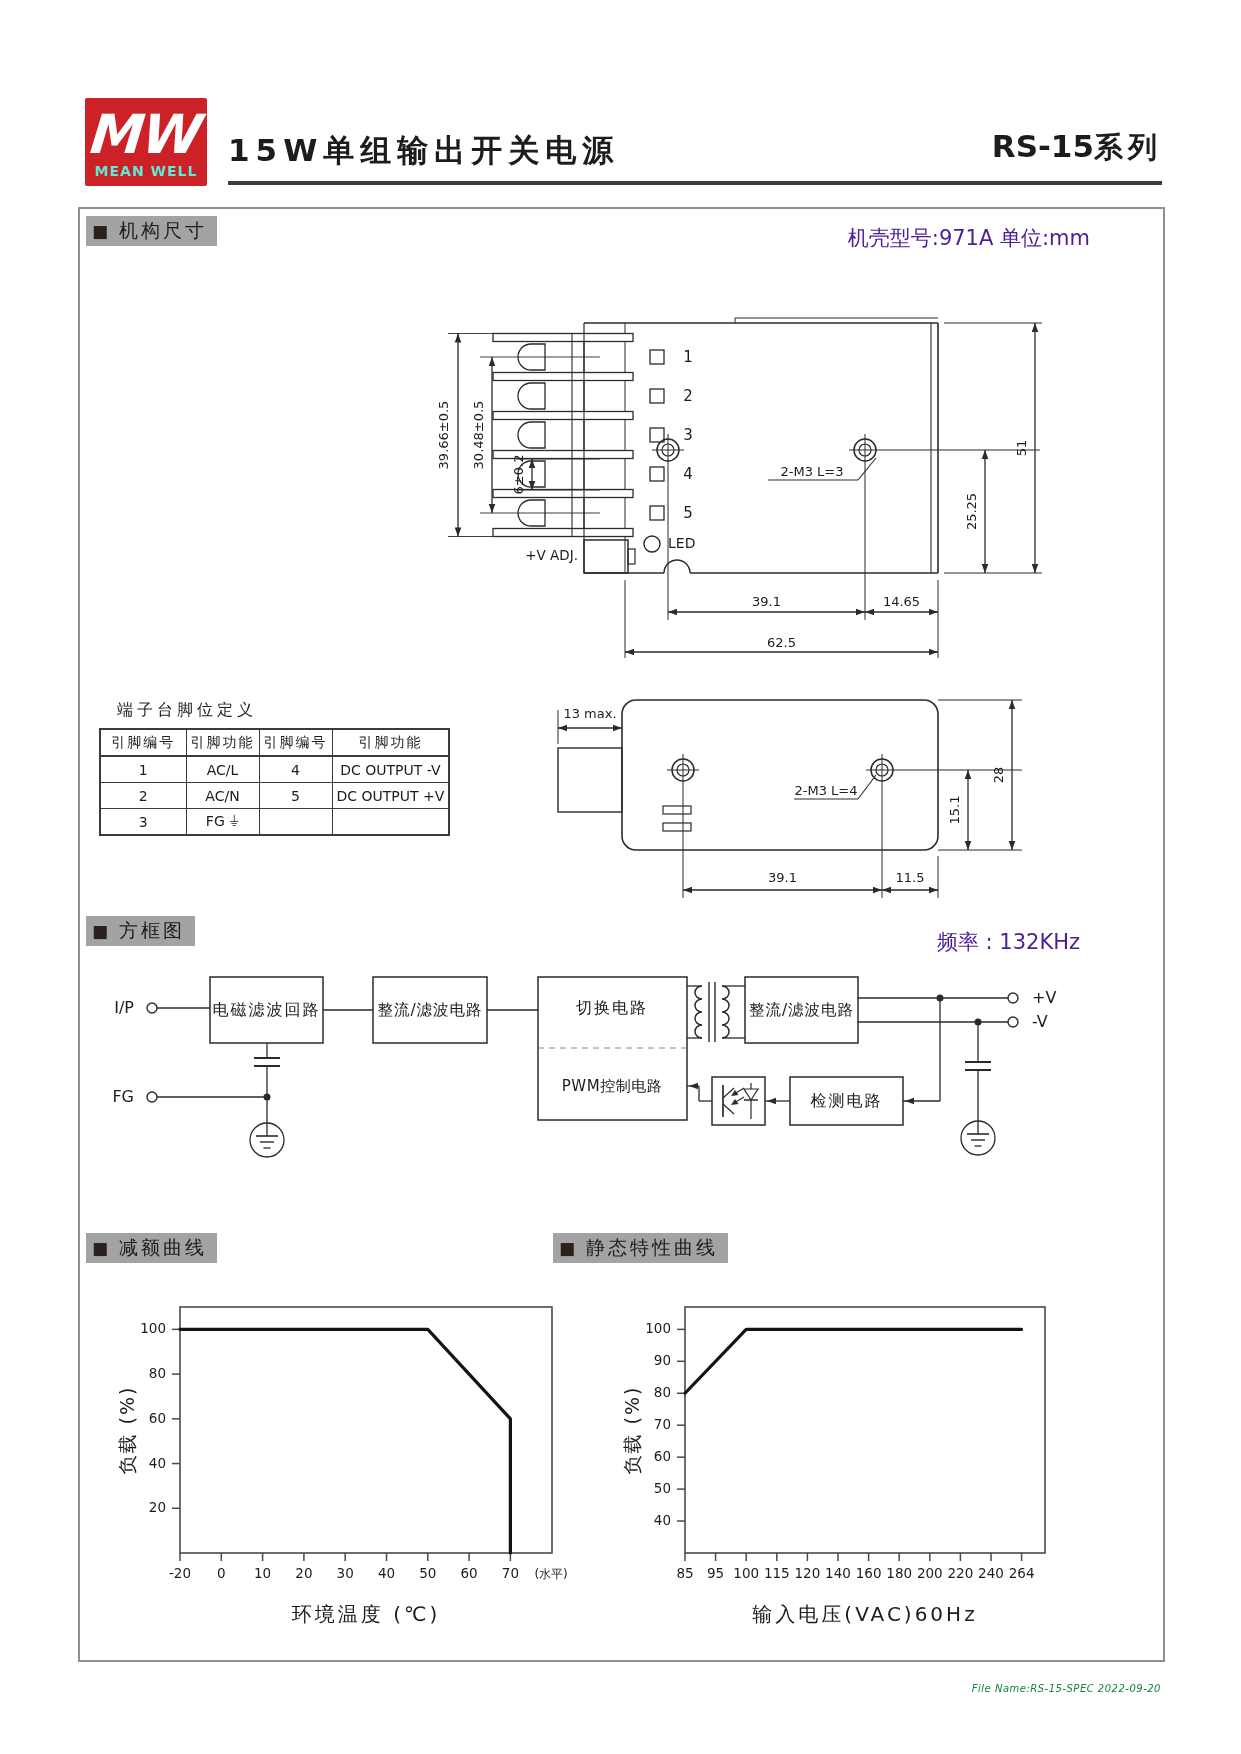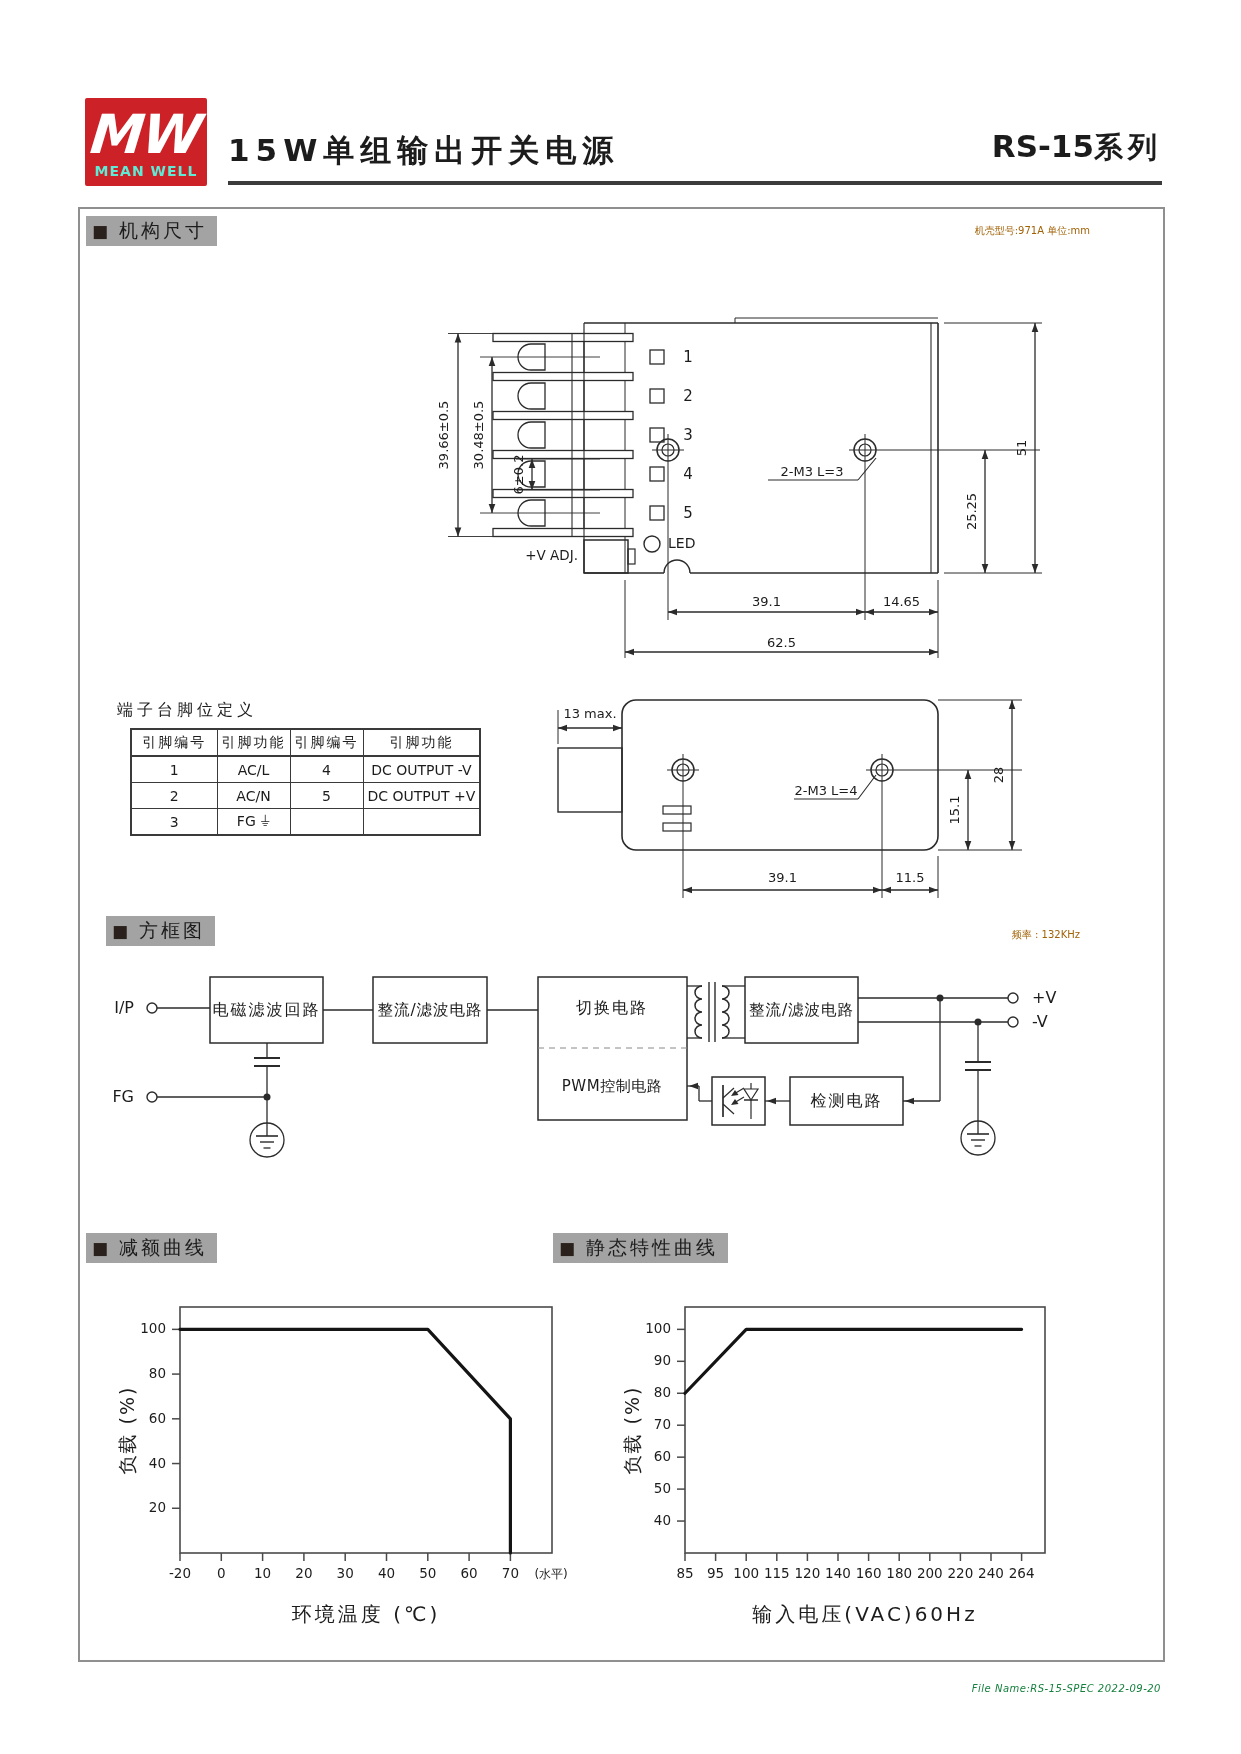--- a/index.html
+++ b/index.html
@@ -13,21 +13,21 @@
            letter-spacing:-2px;}
   .logo-brand{font-size:14px;font-weight:bold;color:#5eead4;letter-spacing:1px;padding-bottom:7px;}
   .page-title{left:228px;top:130px;font-size:31px;font-weight:bold;letter-spacing:6px;}
   .series-wrap{top:128px;right:79px;font-size:31px;font-weight:bold;}
   .series-suffix{letter-spacing:5px;font-size:29px;}
   .title-rule{left:228px;top:181px;width:934px;height:4px;background:#3c3c3c;}
   
   .sheet{left:78px;top:207px;width:1083px;height:1451px;border:2px solid #8f8f8f;}
   .sec-label{background:#a3a3a3;padding:2px 10px 2px 6px;font-size:19px;letter-spacing:3px;display:inline-block;}
   .sec-label .bullet{color:#2a211c;margin-right:8px;font-size:17px;}
-  .sec-note{font-size:10px;color:#a16207;}
+  .sec-note{font-size:21px;color:#4c1d95;}
   
   .pin-title{font-size:16px;letter-spacing:4px;text-align:right;}
   table.pins{border-collapse:collapse;font-size:14px;}
   table.pins th,table.pins td{border:1px solid #3a3a3a;text-align:center;padding:0 4px;height:25px;
     font-weight:normal;white-space:nowrap;}
   table.pins{border:2px solid #3a3a3a;}
   table.pins th{letter-spacing:2px;border-bottom:2px solid #3a3a3a;}
   .footer{right:80px;top:1683px;font-size:10px;font-style:italic;color:#15803d;letter-spacing:0.5px;}
   svg{position:absolute;font-family:"DejaVu Sans","Liberation Sans",sans-serif;}
 </style>
@@ -190,21 +190,21 @@
         <polygon points="968,850 964.7,841 971.3,841" fill="#2b2b2b"></polygon>
         <text x="955" y="810" fill="#1c1c1c" font-size="13" text-anchor="middle" dominant-baseline="middle" transform="rotate(-90 955 810)">15.1</text>
         <line x1="1012" y1="700" x2="1012" y2="850" stroke="#2b2b2b" stroke-width="1.3"></line>
         <polygon points="1012,700 1008.7,709 1015.3,709" fill="#2b2b2b"></polygon>
         <polygon points="1012,850 1008.7,841 1015.3,841" fill="#2b2b2b"></polygon>
         <text x="999" y="775" fill="#1c1c1c" font-size="13" text-anchor="middle" dominant-baseline="middle" transform="rotate(-90 999 775)">28</text>
       </g>
     </svg>
 
   <div class="abs pin-title" style="left:117px;top:700px;">端子台脚位定义</div>
-  <div class="abs" style="left:130px;top:728px;">
+  <div class="abs" style="left:99px;top:728px;">
     <table class="pins" id="pin-table">
       <colgroup>
           <col style="width:86px">
           <col style="width:68px">
           <col style="width:72px">
           <col style="width:100px">
         </colgroup>
       <thead>
           <tr>
             <th>引脚编号</th>
@@ -229,21 +229,21 @@
           <tr>
             <td>3</td>
             <td>FG ⏚</td>
             <td></td>
             <td></td>
           </tr>
         </tbody>
     </table>
   </div>
 
-  <div class="abs" style="left:86px;top:916px;margin-left:20px;">
+  <div class="abs" style="left:86px;top:916px;">
     <span class="sec-label"><span class="bullet">■</span><span>方框图</span></span>
   </div>
   <div class="abs sec-note" style="left:790px;top:928px;width:290px;text-align:right;">频率 : 132KHz</div>
 
   <svg id="block-diagram" viewBox="100 960 1070 215" style="left:100px;top:960px;" width="1070" height="215">
       <g>
         <circle cx="152" cy="1008" r="5" fill="none" stroke="#2b2b2b" stroke-width="1.4"></circle>
         <text x="134" y="1008" fill="#1c1c1c" font-size="16" text-anchor="end" dominant-baseline="middle">I/P</text>
         <line x1="157" y1="1008" x2="210" y2="1008" stroke="#2b2b2b" stroke-width="1.3"></line>
         <circle cx="152" cy="1097" r="5" fill="none" stroke="#2b2b2b" stroke-width="1.4"></circle>

